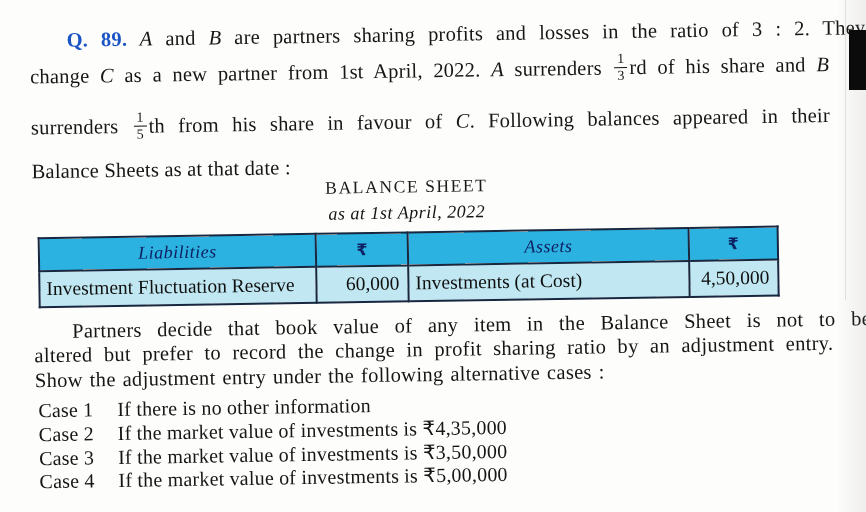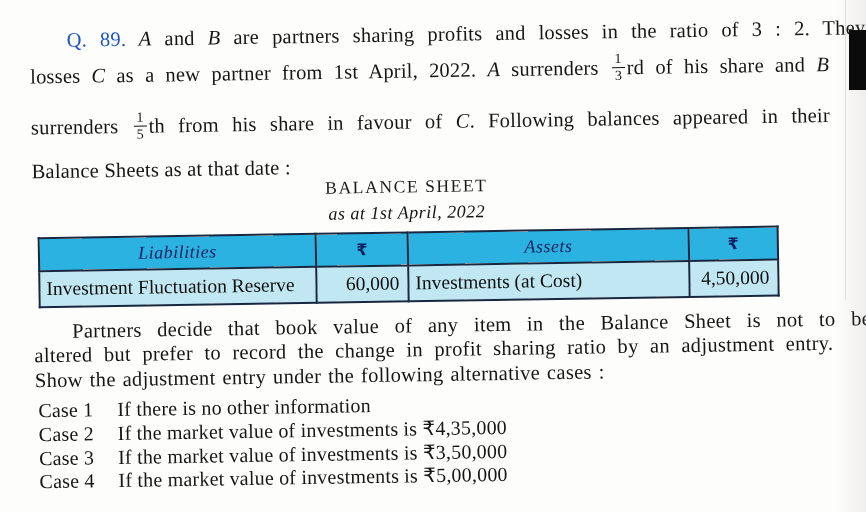--- a/index.html
+++ b/index.html
@@ -11,21 +11,21 @@
   }
   .tilt{position:absolute; inset:0; transform:rotate(-0.9deg); transform-origin:50% 50%;}
 
   
   .qline{
     position:absolute; left:33px; width:799px;
     font-size:20.5px; line-height:26px; letter-spacing:0.2px;
     white-space:normal;
   }
   .jline{text-align:justify; text-align-last:justify;}
-  .qnum{color:#1b55c5; font-weight:normal;}
+  .qnum{color:#1b55c5; font-weight:bold;}
   .var{font-style:italic;}
   .frac{
     display:inline-flex; flex-direction:column; align-items:center;
     vertical-align:middle; line-height:1; font-size:14px; letter-spacing:0;
     margin:0 2px; position:relative; top:-2px;
   }
   .frac .num{border-bottom:1.6px solid #111; padding:0 3px 1px;}
   .frac .den{padding-top:1px;}
 
   
@@ -83,21 +83,21 @@
   }
 </style>
 </head>
 <body>
 
 <div class="page">
   <div class="tilt">
 
     <div class="qline jline" style="top:21px; padding-left:37px;"><span class="qnum">Q. 89.</span><span class="var"> A</span><span> and </span><span class="var">B</span><span> are partners sharing profits and losses in the ratio of 3 : 2. They</span></div>
 
-    <div class="qline jline" style="top:57px;"><span>losses </span><span class="var">C</span><span> as a new partner from 1st April, 2022. </span><span class="var">A</span><span> surrenders </span><span class="frac">
+    <div class="qline jline" style="top:57px;"><span>change </span><span class="var">C</span><span> as a new partner from 1st April, 2022. </span><span class="var">A</span><span> surrenders </span><span class="frac">
           <span class="num">1</span>
           <span class="den">3</span>
         </span><span>rd of his share and </span><span class="var">B</span></div>
 
     <div class="qline jline" style="top:108px;"><span>surrenders </span><span class="frac">
           <span class="num">1</span>
           <span class="den">5</span>
         </span><span>th from his share in favour of </span><span class="var">C</span><span>. Following balances appeared in their</span></div>
 
     <div class="qline" style="top:152px;">Balance Sheets as at that date :</div>

